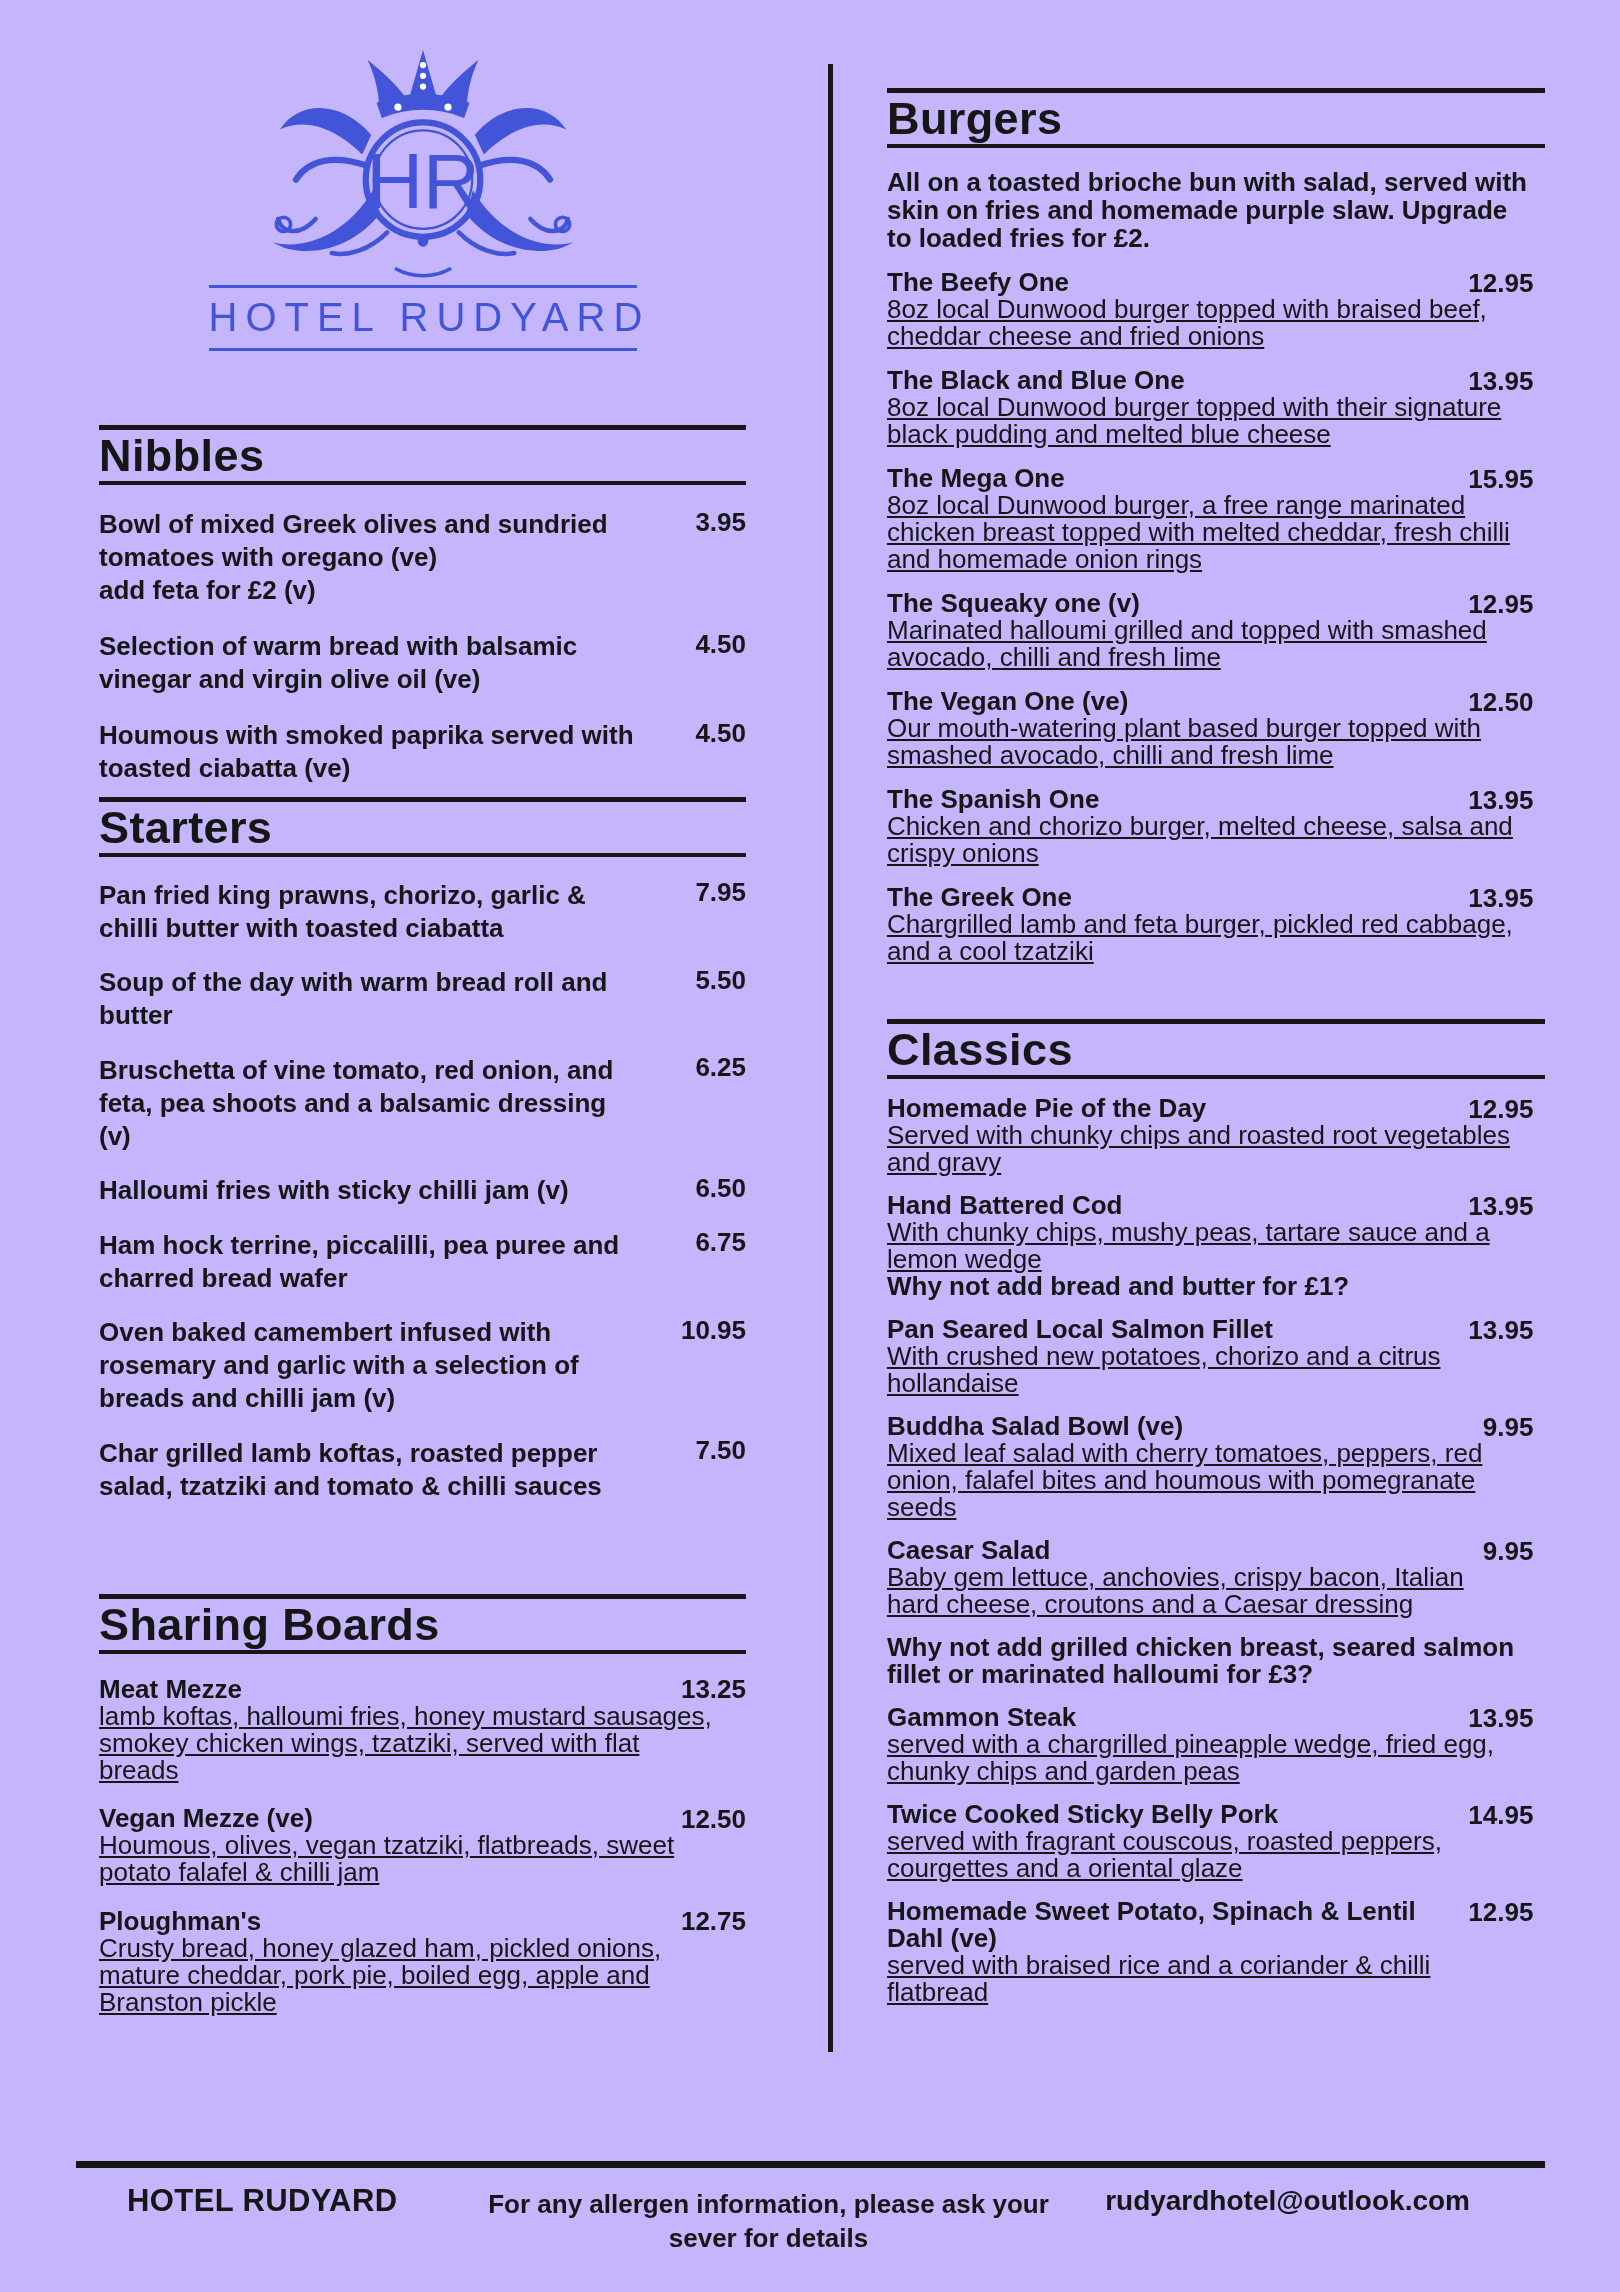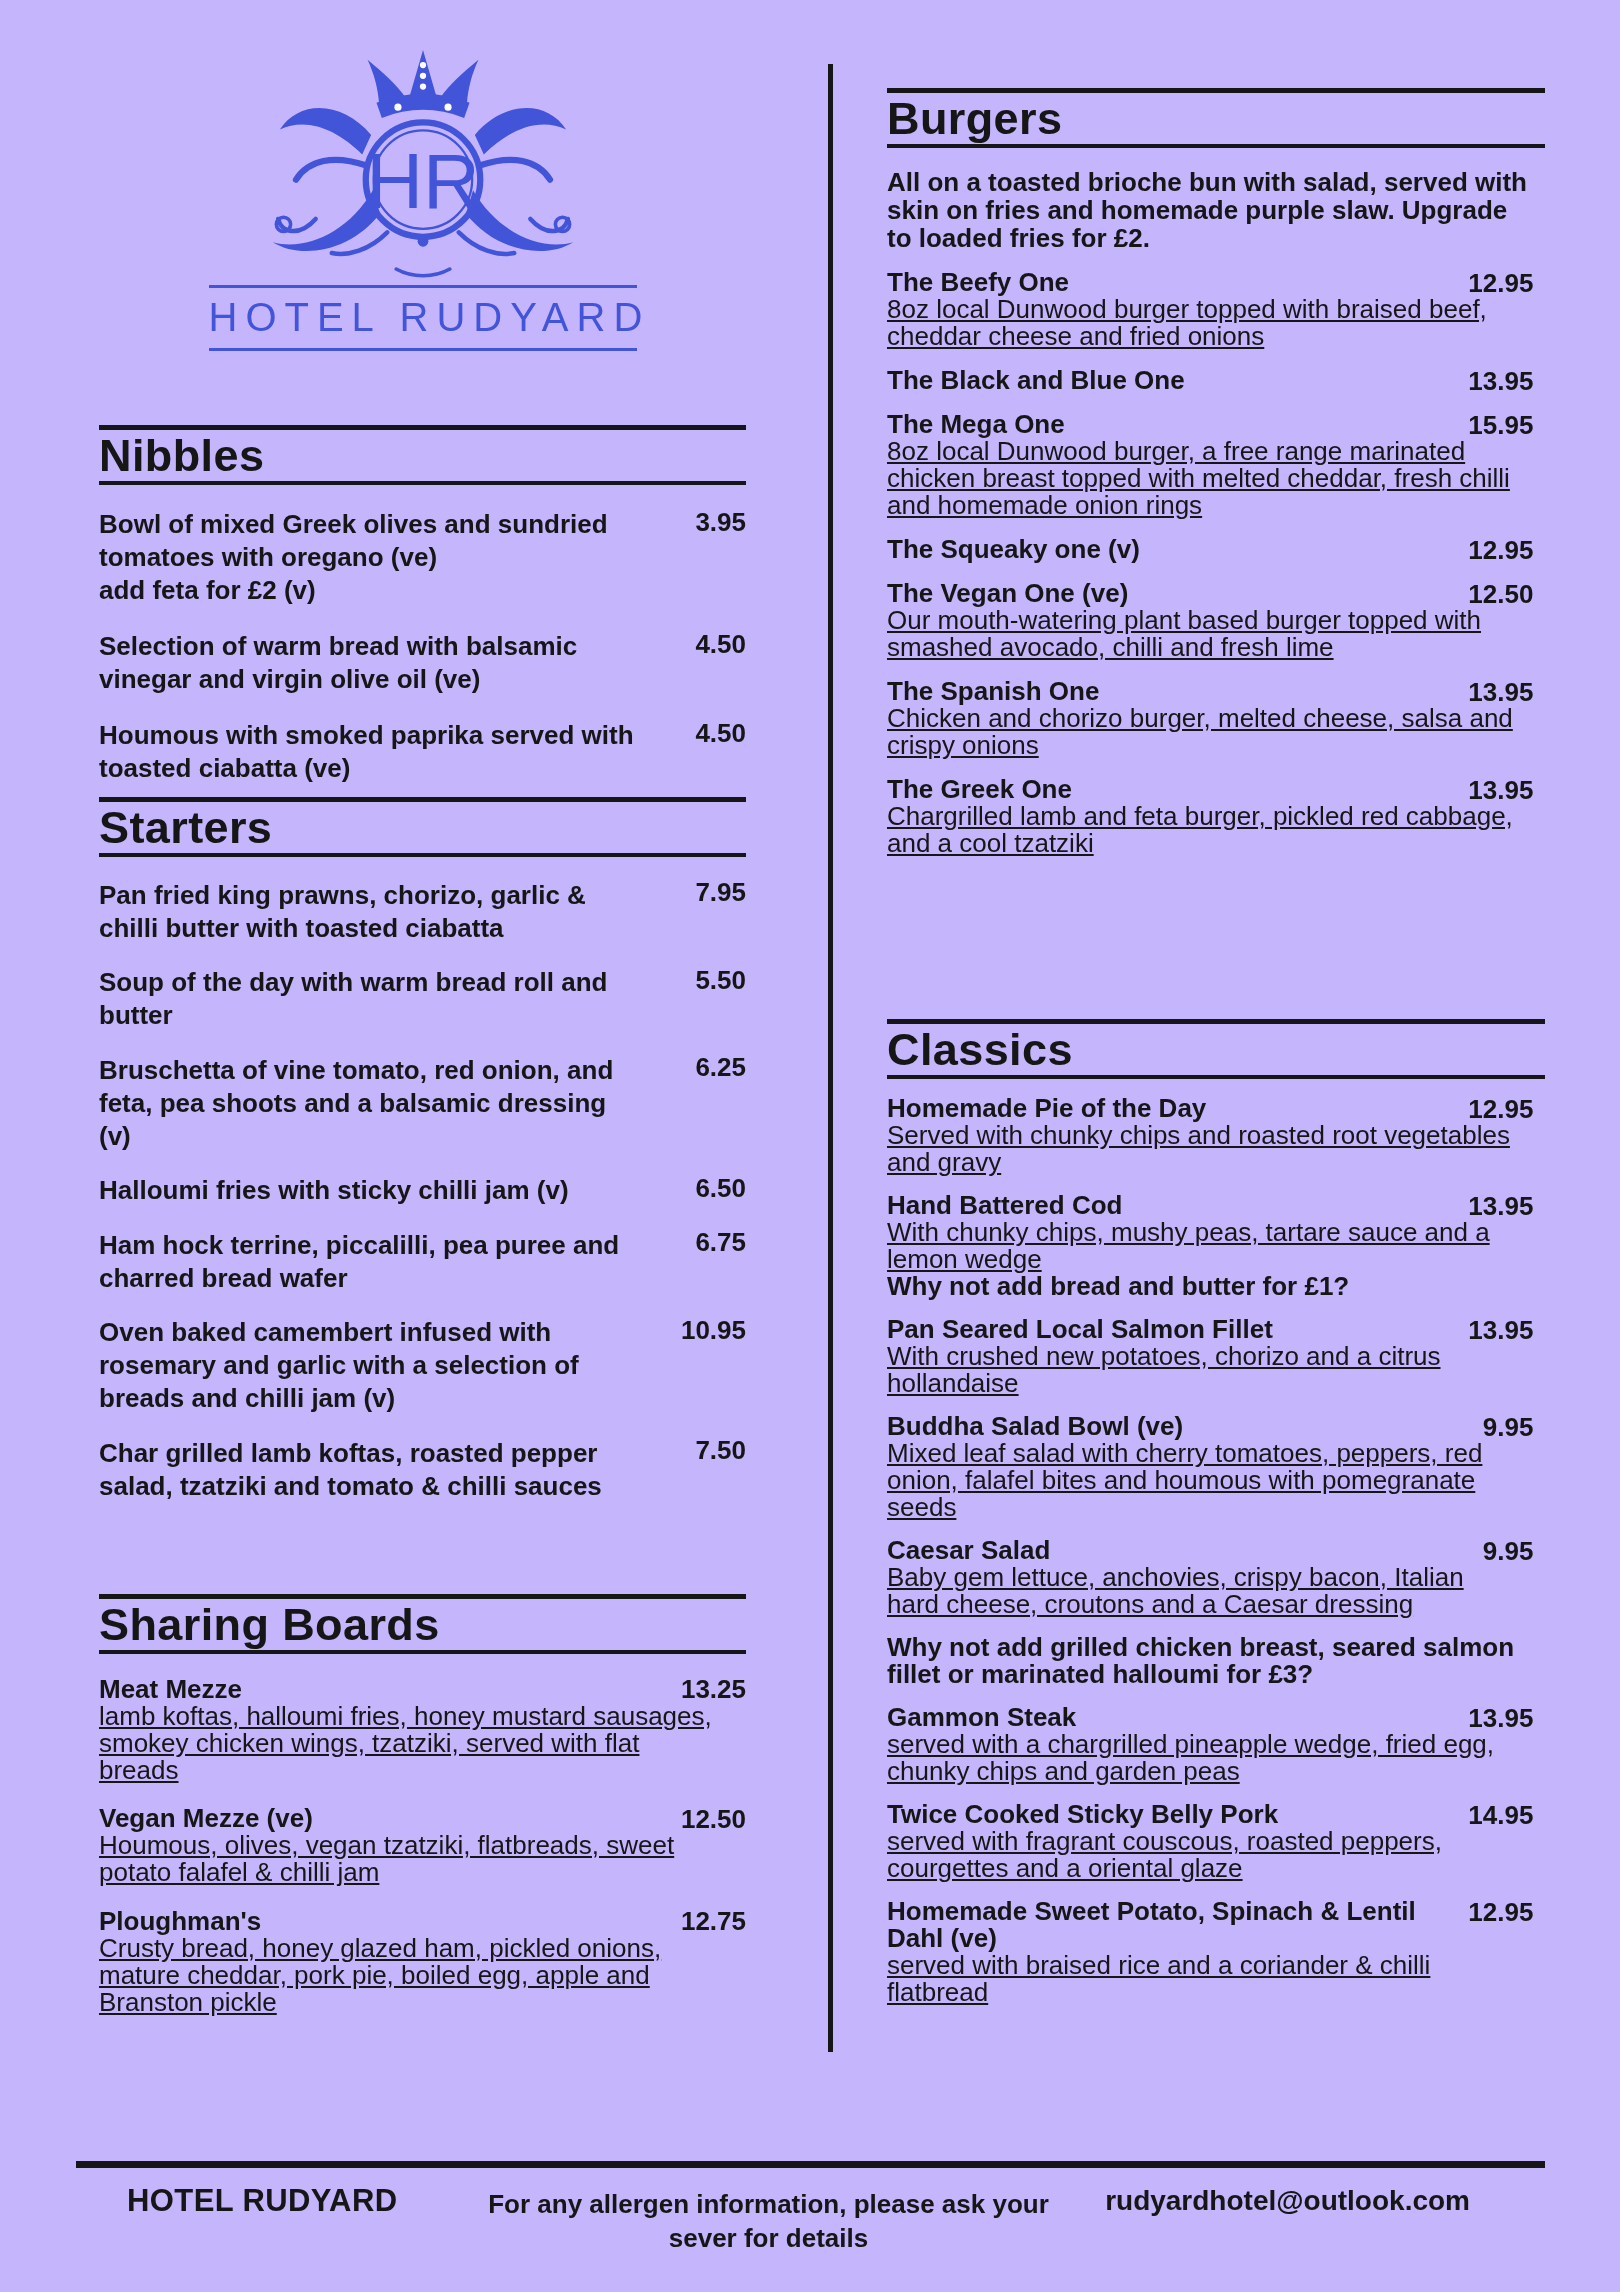--- a/index.html
+++ b/index.html
@@ -211,29 +211,31 @@
         <div class="sec-intro">All on a toasted brioche bun with salad, served with skin on fries and homemade purple slaw. Upgrade to loaded fries for £2.</div>
         <div class="items">
           <div class="item">
             <div class="price">12.95</div>
             <div class="iname">The Beefy One</div>
             <div class="idesc">8oz local Dunwood burger topped with braised beef, cheddar cheese and fried onions</div>
           </div>
           <div class="item">
             <div class="price">13.95</div>
             <div class="iname">The Black and Blue One</div>
+            <div class="idesc">8oz local Dunwood burger topped with their signature black pudding and melted blue cheese</div>
           </div>
           <div class="item">
             <div class="price">15.95</div>
             <div class="iname">The Mega One</div>
             <div class="idesc">8oz local Dunwood burger, a free range marinated chicken breast topped with melted cheddar, fresh chilli and homemade onion rings</div>
           </div>
           <div class="item">
             <div class="price">12.95</div>
             <div class="iname">The Squeaky one (v)</div>
+            <div class="idesc">Marinated halloumi grilled and topped with smashed avocado, chilli and fresh lime</div>
           </div>
           <div class="item">
             <div class="price">12.50</div>
             <div class="iname">The Vegan One (ve)</div>
             <div class="idesc">Our mouth-watering plant based burger topped with smashed avocado, chilli and fresh lime</div>
           </div>
           <div class="item">
             <div class="price">13.95</div>
             <div class="iname">The Spanish One</div>
             <div class="idesc">Chicken and chorizo burger, melted cheese, salsa and crispy onions</div>

